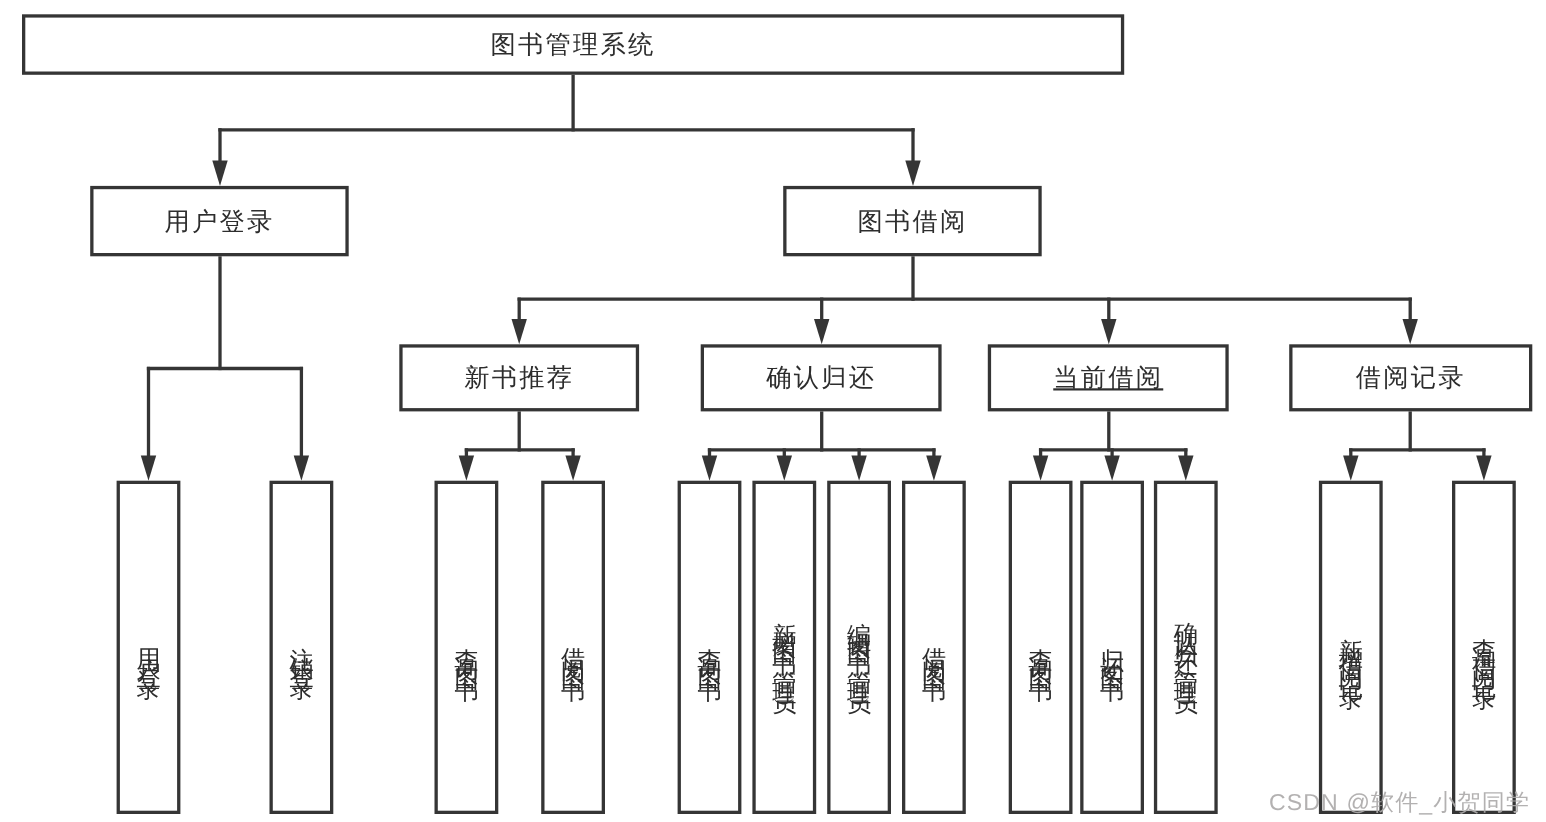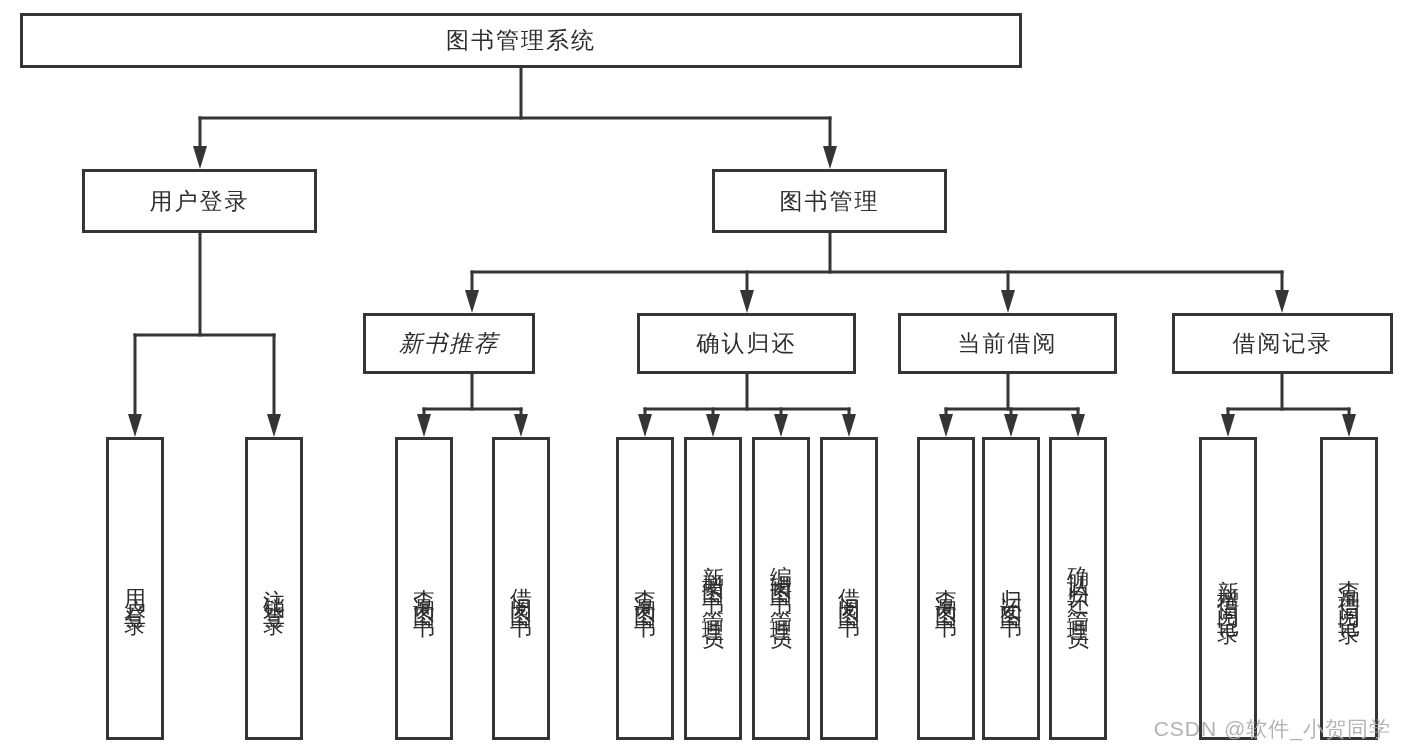--- a/index.html
+++ b/index.html
@@ -45,23 +45,23 @@
     letter-spacing: 9px;
     line-height: 1.1;
     white-space: nowrap;
     color: #2d2d2d;
   }
   
   .root-box   { left: 20px;  top: 13px;  width: 1002px; height: 55px; }
   .l2-a       { left: 82px;  top: 169px; width: 235px;  height: 64px; }
   .l2-b       { left: 712px; top: 169px; width: 235px;  height: 64px; }
   .l3         { top: 313px;  height: 61px; }
-  .l3-a       { left: 363px;  width: 172px; font-style: italic; }
+  .l3-a       { left: 363px;  width: 218px; }
   .l3-b       { left: 637px;  width: 219px; }
-  .l3-c       { left: 898px;  width: 219px; }
+  .l3-c       { left: 898px;  width: 219px; text-decoration: underline; }
   .l3-d       { left: 1172px; width: 221px; }
   .leaf       { top: 437px; height: 303px; width: 58px; }
   .leaf-1  { left: 106px; }
   .leaf-2  { left: 245px; }
   .leaf-3  { left: 395px; }
   .leaf-4  { left: 492px; }
   .leaf-5  { left: 616px; }
   .leaf-6  { left: 684px; }
   .leaf-7  { left: 752px; }
   .leaf-8  { left: 820px; }
@@ -157,21 +157,21 @@
   </svg>
 
   <div class="node root-box">
     <span class="h-label">图书管理系统</span>
   </div>
 
   <div class="node l2-a">
     <span class="h-label">用户登录</span>
   </div>
   <div class="node l2-b">
-    <span class="h-label">图书管理</span>
+    <span class="h-label">图书借阅</span>
   </div>
 
   <div class="node l3 l3-a">
     <span class="h-label">新书推荐</span>
   </div>
   <div class="node l3 l3-b">
     <span class="h-label">确认归还</span>
   </div>
   <div class="node l3 l3-c">
     <span class="h-label">当前借阅</span>

